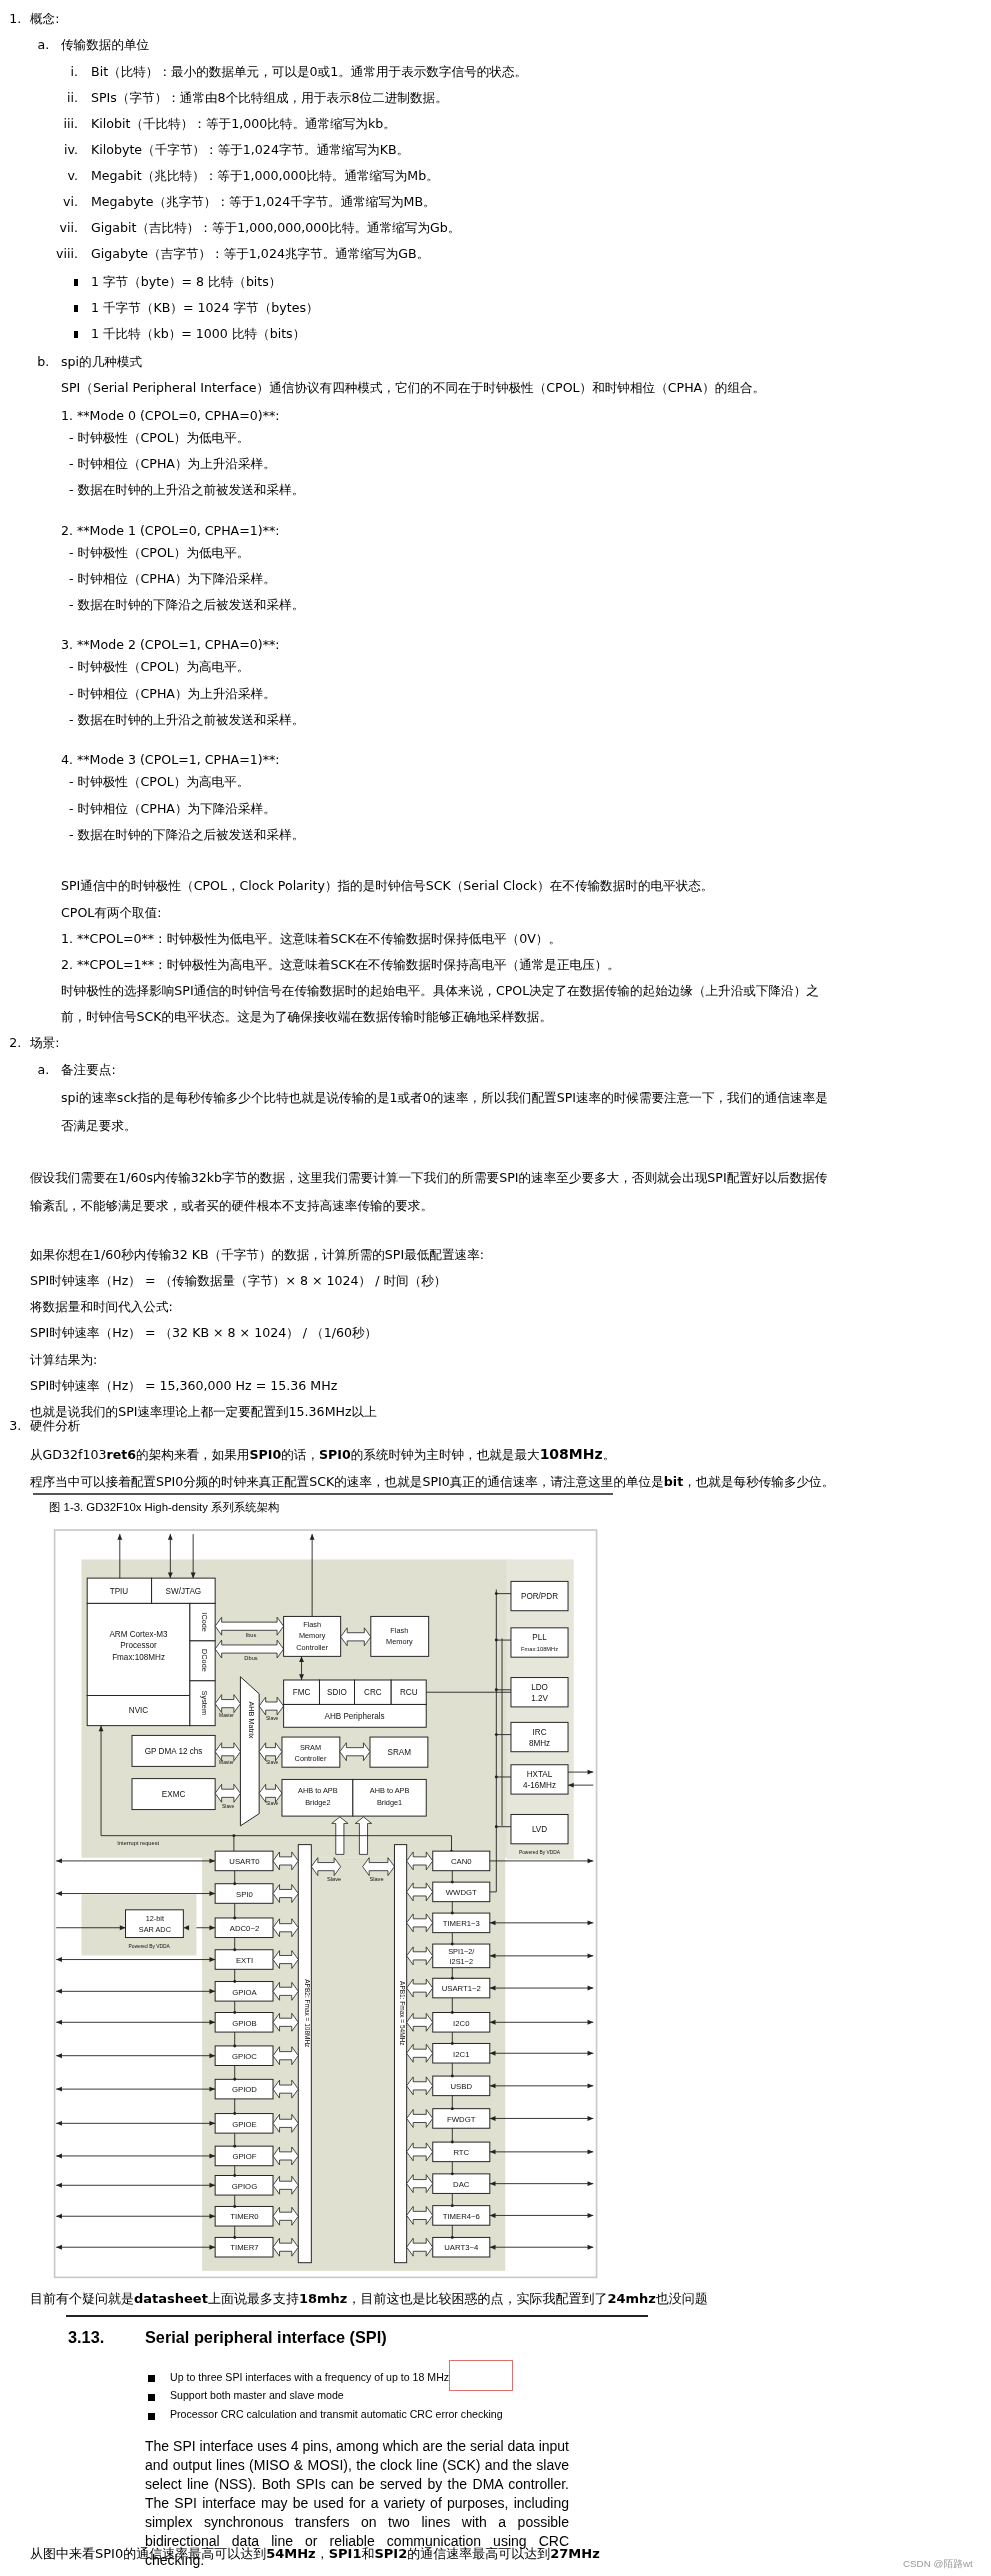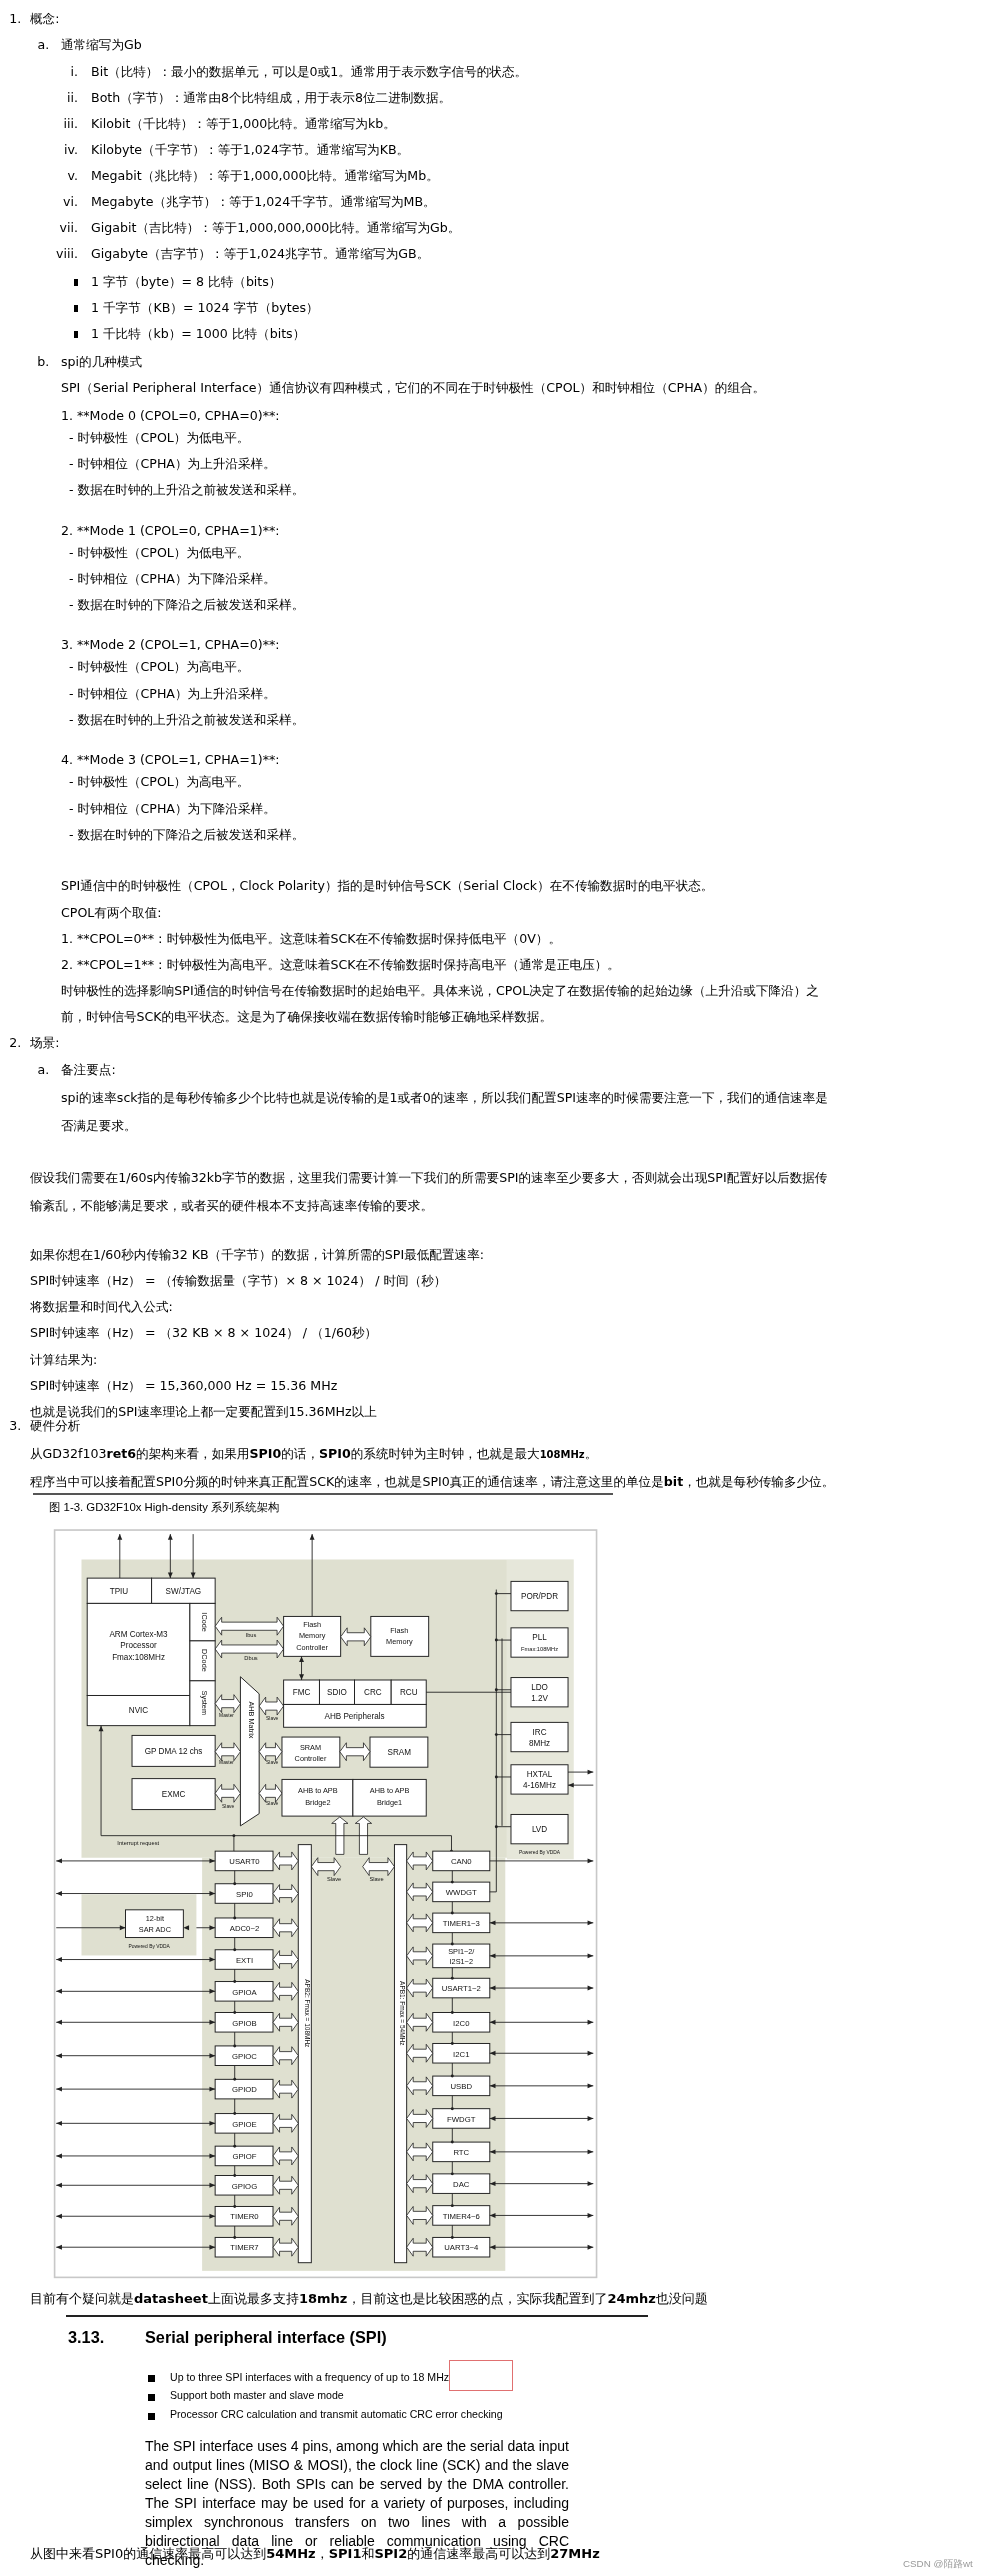--- a/index.html
+++ b/index.html
@@ -10,30 +10,30 @@
   .num { position:absolute; font-size:12.6px; line-height:16.3px; text-align:right; }
   .sep { position:absolute; height:1.6px; background:#333; }
   .caption { position:absolute; font-family:"Liberation Sans",sans-serif; font-weight:normal; font-size:11.4px; line-height:14.7px; }
   #diagram { position:absolute; left:0; top:0; }
   .spec-h { position:absolute; font-family:"Liberation Sans",sans-serif; font-weight:bold; font-size:16.3px; line-height:19.6px; }
   .spec-b { position:absolute; font-family:"Liberation Sans",sans-serif; font-size:10.6px; line-height:13px; white-space:nowrap; }
   .spec-sq { position:absolute; width:6.5px; height:6.5px; background:#000; }
   .spec-p { position:absolute; font-family:"Liberation Sans",sans-serif; font-size:14px; line-height:19px; width:424px; text-align:justify; }
   .redbox { position:absolute; border:1.2px solid #e07070; }
   .wm { position:absolute; font-family:"Liberation Sans",sans-serif; font-size:9.8px; color:#999; }
-  .big { font-size:10px; }
+  .big { font-size:14px; }
 </style>
 </head>
 <body>
 
 <div class="num" style="left:6.5px;top:11.4px;width:14.7px">1.</div>
 <div class="ln" style="left:30px;top:11.4px">概念:</div>
 
 <div class="num" style="left:33px;top:37px;width:16.3px">a.</div>
-<div class="ln" style="left:61px;top:37px">通常缩写为Gb</div>
+<div class="ln" style="left:61px;top:37px">传输数据的单位</div>
 
 <div id="units"></div>
 
 <div id="bullets"></div>
 
 <div class="num" style="left:33px;top:354px;width:16.3px">b.</div>
 <div class="ln" style="left:61px;top:354px">spi的几种模式</div>
 <div class="ln" style="left:61px;top:380px">SPI（Serial Peripheral Interface）通信协议有四种模式，它们的不同在于时钟极性（CPOL）和时钟相位（CPHA）的组合。</div>
 
 <div id="modes"></div>
@@ -417,21 +417,21 @@
 
 <div class="ln" style="left:30px;top:2546px;font-size:13px">
   <span>从图中来看SPI0的通信速率最高可以达到</span><b>54MHz</b><span>，</span><b>SPI1</b><span>和</span><b>SPI2</b><span>的通信速率最高可以达到</span><b>27MHz</b>
 </div>
 
 <div class="wm" style="left:903px;top:2558px">CSDN @陌路wt</div>
 
 <div class="num" style="left:49px;top:64px;width:29px">i.</div>
 <div class="ln" style="left:91px;top:64px">Bit（比特）：最小的数据单元，可以是0或1。通常用于表示数字信号的状态。</div>
 <div class="num" style="left:49px;top:90px;width:29px">ii.</div>
-<div class="ln" style="left:91px;top:90px">Both（字节）：通常由8个比特组成，用于表示8位二进制数据。</div>
+<div class="ln" style="left:91px;top:90px">SPIs（字节）：通常由8个比特组成，用于表示8位二进制数据。</div>
 <div class="num" style="left:49px;top:116px;width:29px">iii.</div>
 <div class="ln" style="left:91px;top:116px">Kilobit（千比特）：等于1,000比特。通常缩写为kb。</div>
 <div class="num" style="left:49px;top:142px;width:29px">iv.</div>
 <div class="ln" style="left:91px;top:142px">Kilobyte（千字节）：等于1,024字节。通常缩写为KB。</div>
 <div class="num" style="left:49px;top:168px;width:29px">v.</div>
 <div class="ln" style="left:91px;top:168px">Megabit（兆比特）：等于1,000,000比特。通常缩写为Mb。</div>
 <div class="num" style="left:49px;top:194px;width:29px">vi.</div>
 <div class="ln" style="left:91px;top:194px">Megabyte（兆字节）：等于1,024千字节。通常缩写为MB。</div>
 <div class="num" style="left:49px;top:220px;width:29px">vii.</div>
 <div class="ln" style="left:91px;top:220px">Gigabit（吉比特）：等于1,000,000,000比特。通常缩写为Gb。</div>

